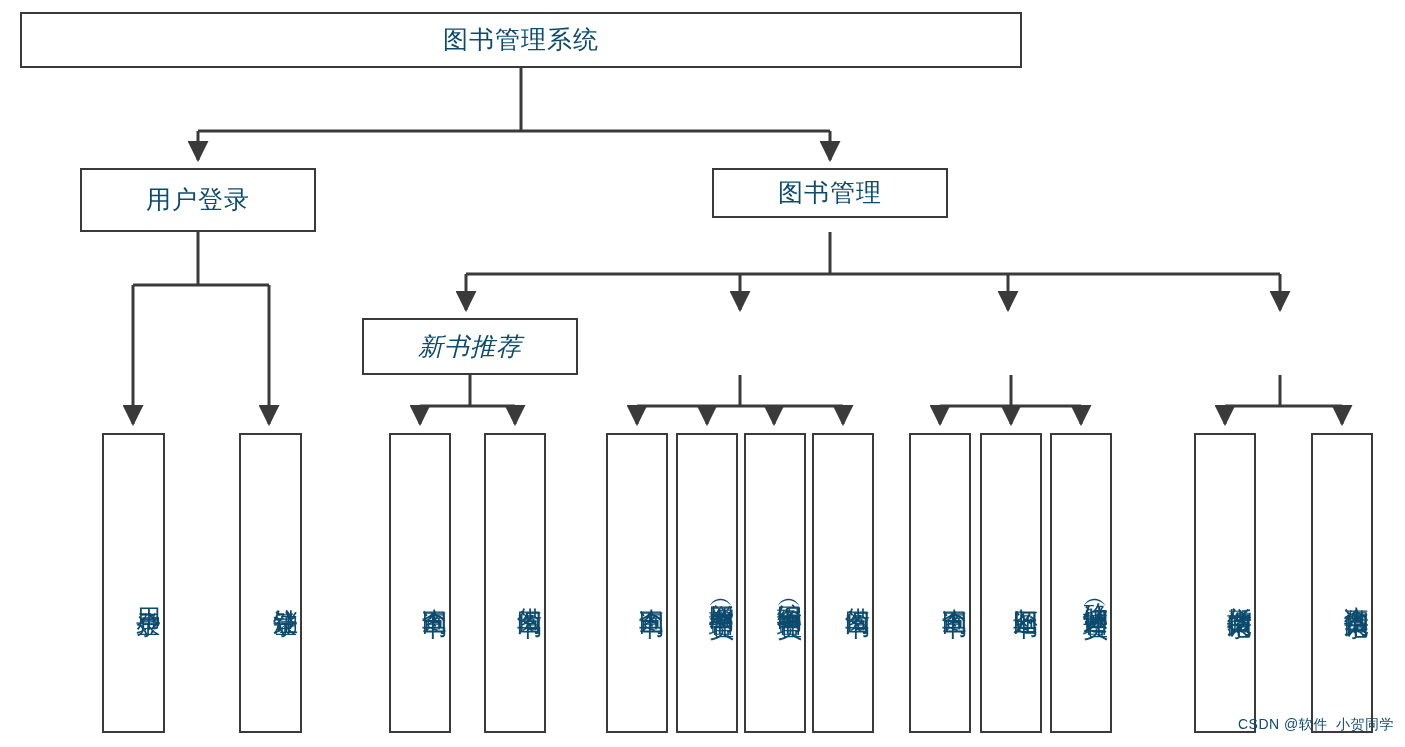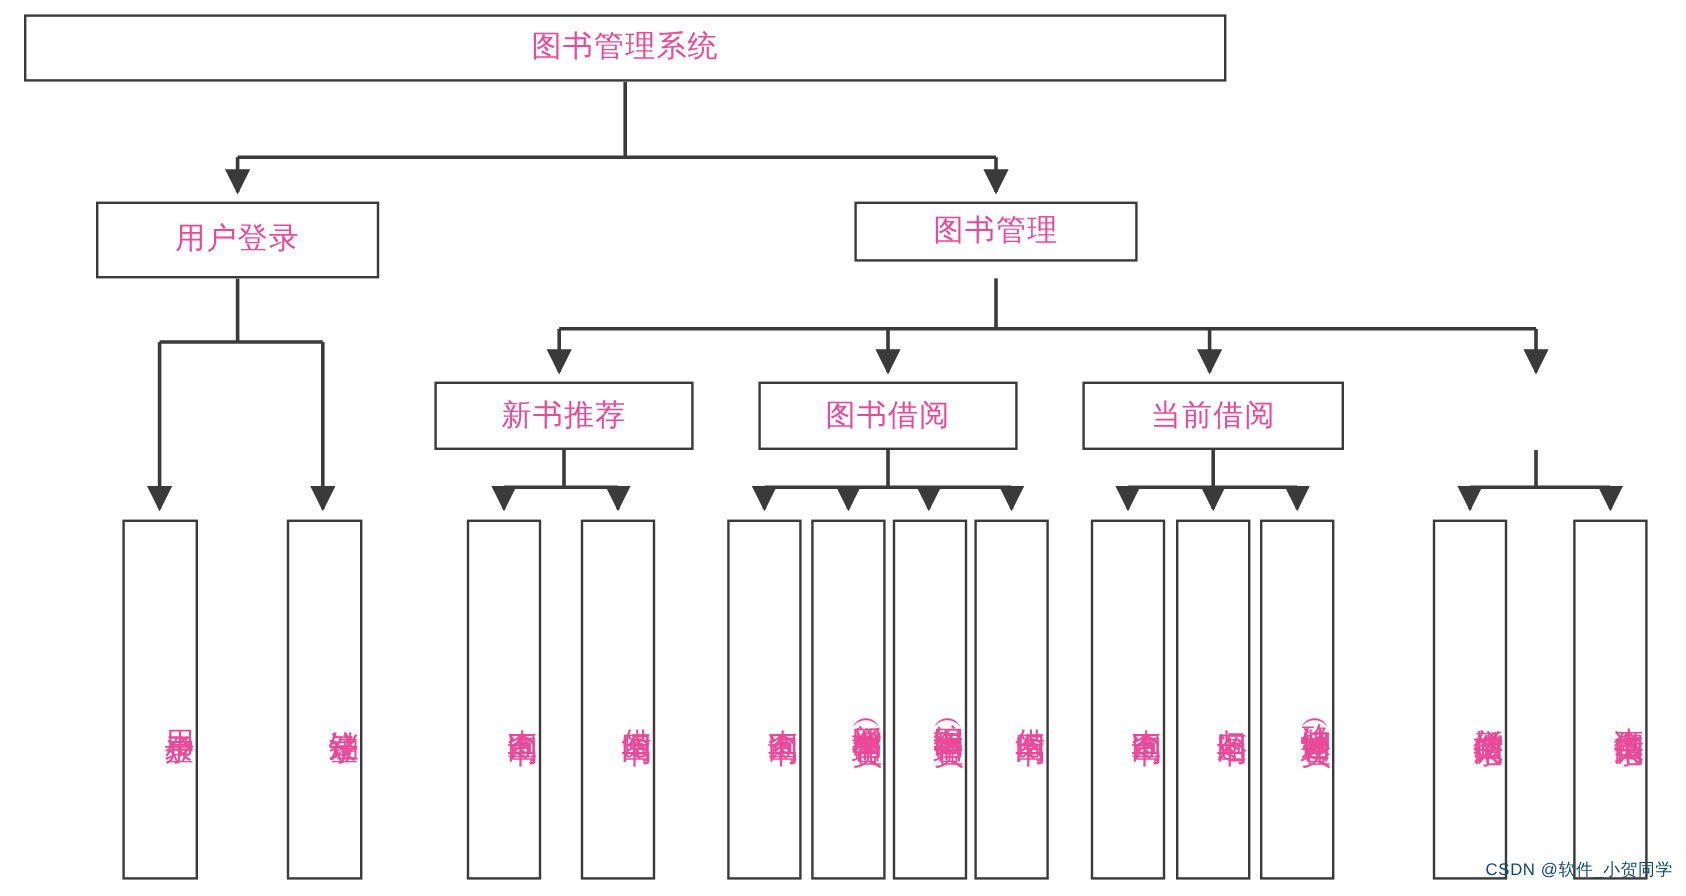--- a/index.html
+++ b/index.html
@@ -27,21 +27,21 @@
     pointer-events: none;
   }
   .node {
     position: absolute;
     box-sizing: border-box;
     background: #ffffff;
     border: 2px solid #3a3a3a;
     display: flex;
     align-items: center;
     justify-content: center;
-    color: #ec4899;
+    color: #0c4a6e;
   }
   .node.horiz {
     font-size: 25px;
     letter-spacing: 1px;
     line-height: 1.1;
   }
   .node.vert {
     writing-mode: vertical-rl;
     text-orientation: upright;
     font-size: 25px;
@@ -127,28 +127,22 @@
     <span>图书管理系统</span>
   </div>
 
   <div class="node horiz" style="left:80px; top:168px; width:236px; height:64px;">
     <span>用户登录</span>
   </div>
   <div class="node horiz" style="left:712px; top:168px; width:236px; height:50px;">
     <span>图书管理</span>
   </div>
 
-  <div class="node horiz" style="left:362px; top:318px; width:216px; height:57px;">
+  <div class="node horiz" style="left:362px; top:318px; width:216px; height:57px;font-style:italic;">
     <span>新书推荐</span>
-  </div>
-  <div class="node horiz" style="left:632px; top:318px; width:216px; height:57px;">
-    <span>图书借阅</span>
-  </div>
-  <div class="node horiz" style="left:902px; top:318px; width:218px; height:57px;">
-    <span>当前借阅</span>
   </div>
 
   <div class="node vert" style="left:102px; top:433px; width:63px; height:300px;">
     <span class="vtext">用户登录</span>
   </div>
   <div class="node vert" style="left:239px; top:433px; width:63px; height:300px;">
     <span class="vtext">注销登录</span>
   </div>
 
   <div class="node vert" style="left:389px; top:433px; width:62px; height:300px;">

